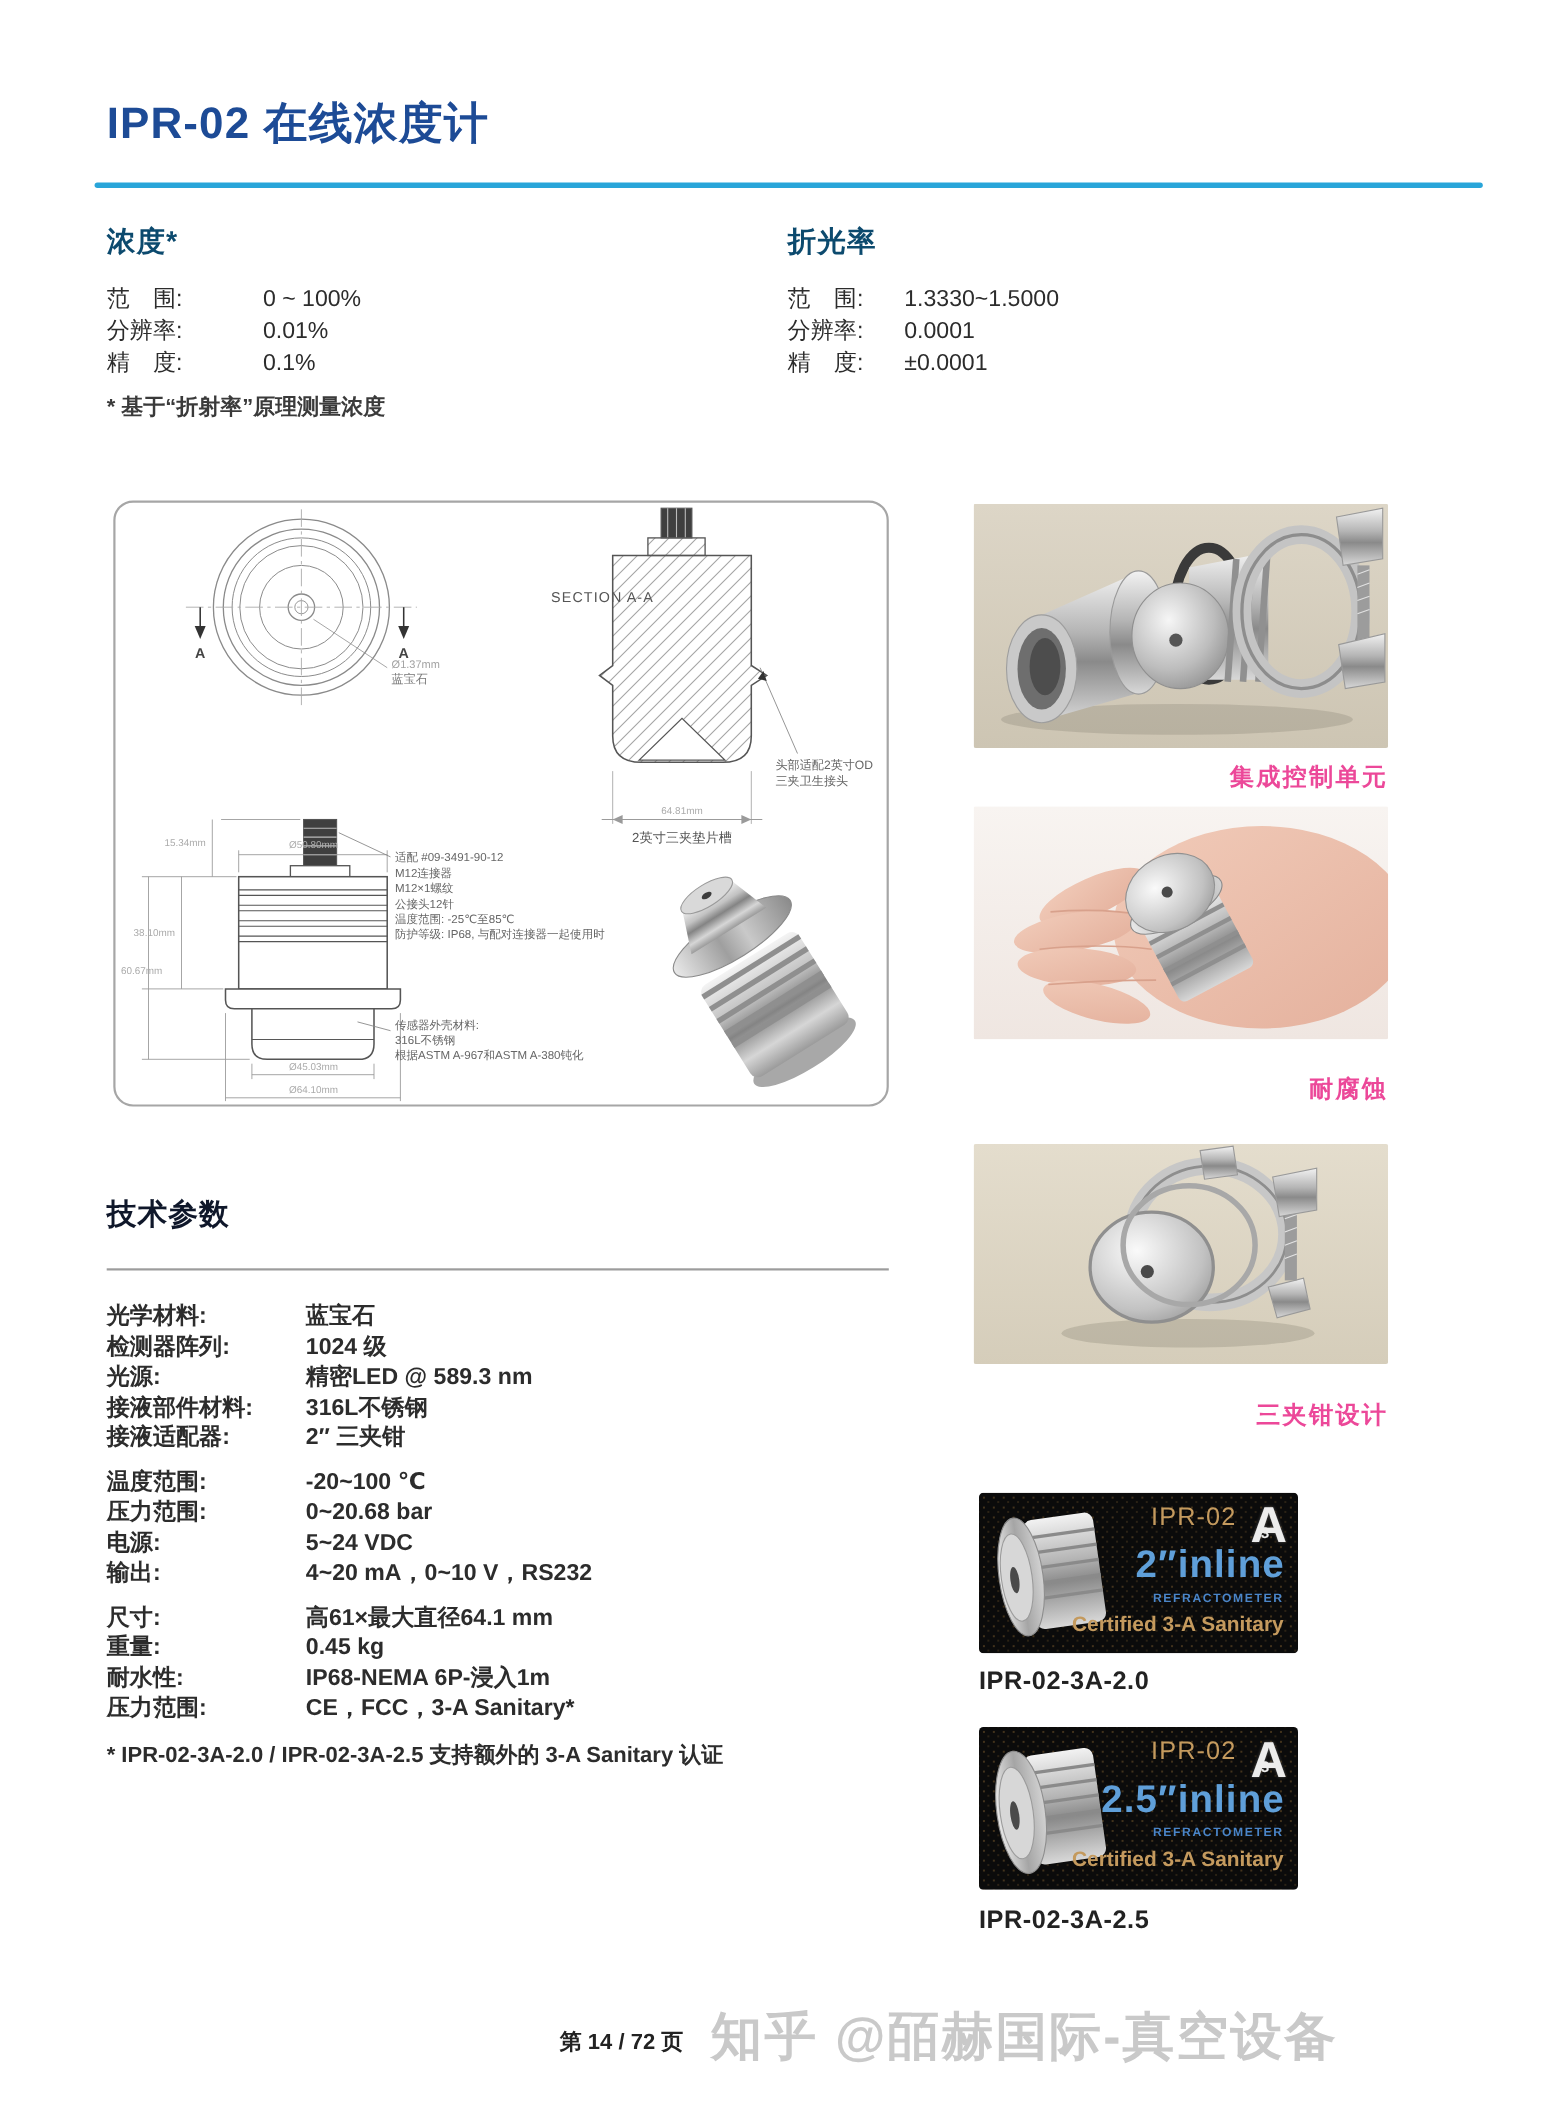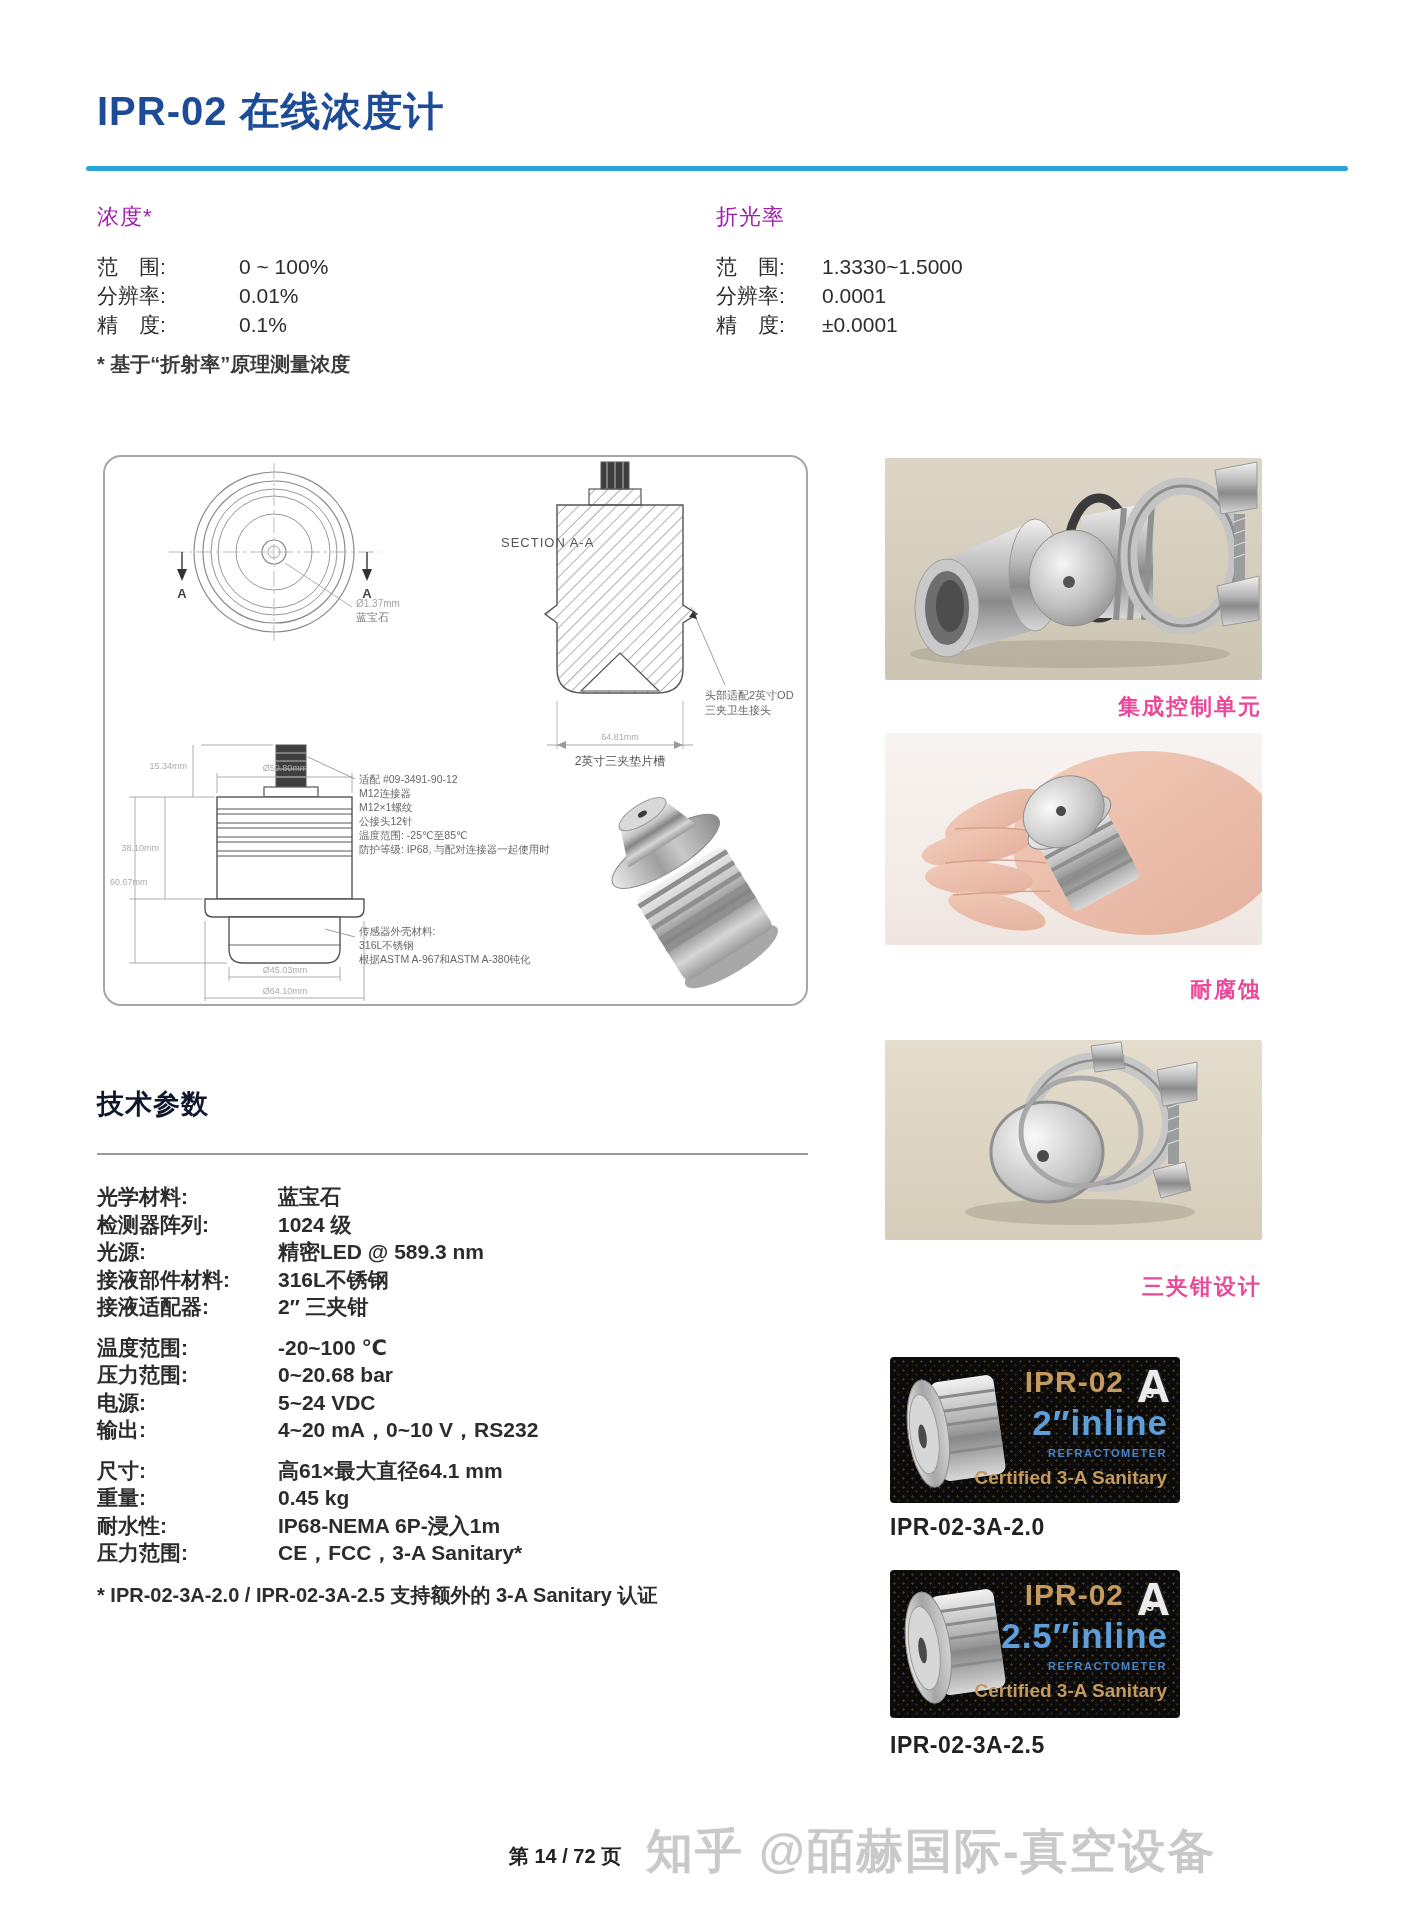--- a/index.html
+++ b/index.html
@@ -6,21 +6,21 @@
   body{
     width:1411px;height:1914px;position:relative;background:#ffffff;
     font-family:"Liberation Sans","DejaVu Sans",sans-serif;color:#222;
     overflow:hidden;
   }
   .abs{position:absolute;}
   
   .page-title{left:97px;top:84px;font-size:40px;font-weight:bold;color:#1d4b96;letter-spacing:1px;}
   .title-rule{left:86px;top:166px;width:1262px;height:5px;background:#29a5d9;border-radius:3px;}
   
-  .spec-head{font-size:22px;font-weight:normal;color:#a21caf;letter-spacing:1px;}
+  .spec-head{font-size:26px;font-weight:bold;color:#0c4a6e;letter-spacing:1px;}
   .spec-rows{margin-top:20px;font-size:21px;font-weight:normal;color:#2c2c2c;}
   .spec-row{display:flex;line-height:29px;}
   .spec-row .lbl{width:142px;flex:none;}
   .spec-refr .spec-row .lbl{width:106px;}
   .spec-note{margin-top:12px;font-size:20px;font-weight:bold;color:#3a3a3a;}
   .conc-block{left:97px;top:202px;width:580px;}
   .refr-block{left:716px;top:202px;width:420px;}
   
   .drawing-box{left:103px;top:455px;width:705px;height:551px;border:2px solid #a6a6a6;border-radius:18px;background:#fff;box-sizing:border-box;overflow:hidden;}
   
@@ -33,21 +33,21 @@
   .tech-group{margin-bottom:13px;}
   .tech-row{display:flex;line-height:27.5px;}
   .tech-row .lbl{width:181px;flex:none;}
   .tech-note{margin-top:15px;font-size:20px;}
   
   .card{
     width:290px;height:146px;background:#0b0b0b;border-radius:4px;position:absolute;overflow:hidden;
     background-image:radial-gradient(rgba(170,125,60,.35) 1px,transparent 1.4px),radial-gradient(rgba(170,125,60,.20) 1px,transparent 1.4px);
     background-size:9px 9px;background-position:0 0,4px 4px;
   }
-  .card-brand{position:absolute;top:8px;right:56px;font-size:30px;font-weight:bold;color:#c49a5e;letter-spacing:1px;}
+  .card-brand{position:absolute;top:8px;right:56px;font-size:23px;font-weight:normal;color:#c49a5e;letter-spacing:1px;}
   .card-badge{position:absolute;top:2px;right:10px;font-size:46px;font-weight:bold;color:#ececec;text-shadow:0 0 3px #555;}
   .card-badge-sub{position:absolute;top:28px;right:26px;font-size:14px;font-weight:bold;color:#ececec;}
   .card-size{position:absolute;top:46px;right:12px;font-size:35px;font-weight:bold;color:#5f9fd9;letter-spacing:1px;}
   .card-type{position:absolute;top:90px;right:13px;font-size:11px;font-weight:bold;color:#4a85c8;letter-spacing:1.5px;}
   .card-cert{position:absolute;top:110px;right:13px;font-size:19px;font-weight:bold;color:#c49a5e;}
   .card-model{font-size:23px;font-weight:bold;color:#222;letter-spacing:0.5px;}
   
   .page-num{left:455px;top:1843px;width:220px;text-align:center;font-size:20px;font-weight:bold;color:#222;}
   .watermark{left:646px;top:1820px;font-size:47px;font-weight:bold;color:#c9c9c9;letter-spacing:2px;white-space:nowrap;}
   svg text{font-family:"Liberation Sans","DejaVu Sans",sans-serif;}

